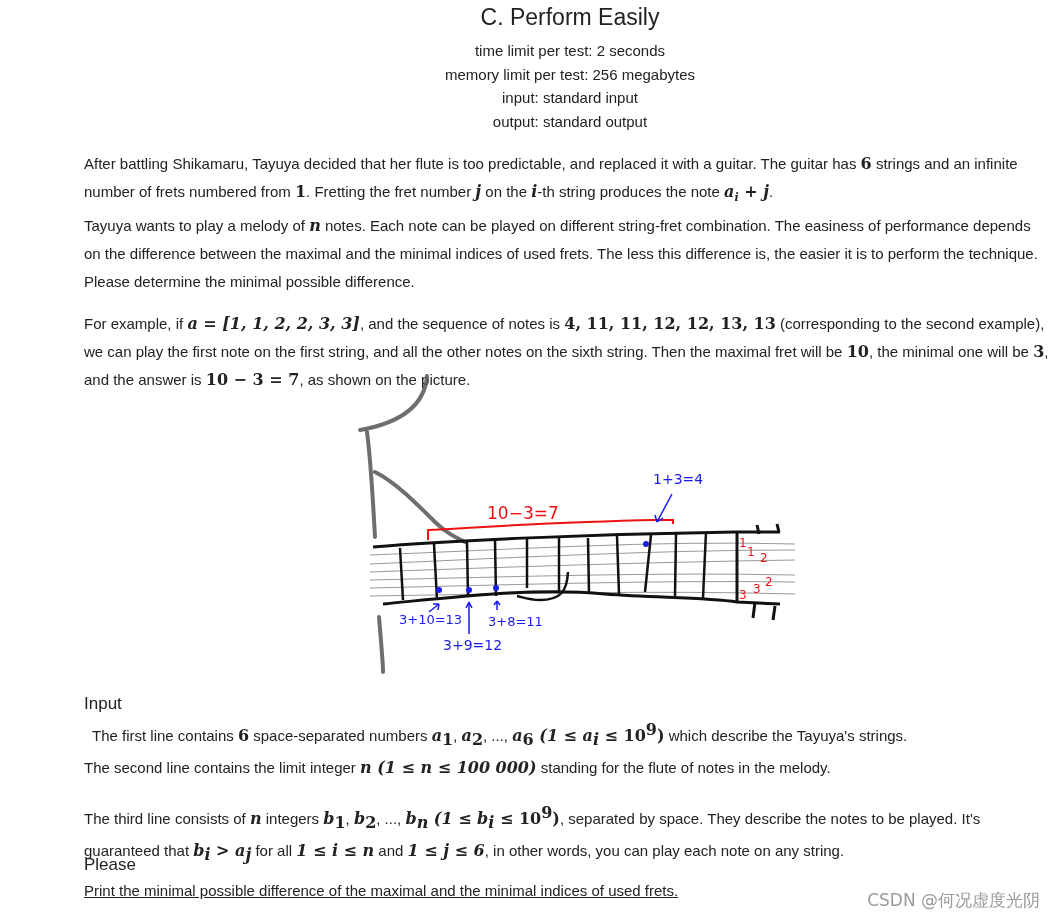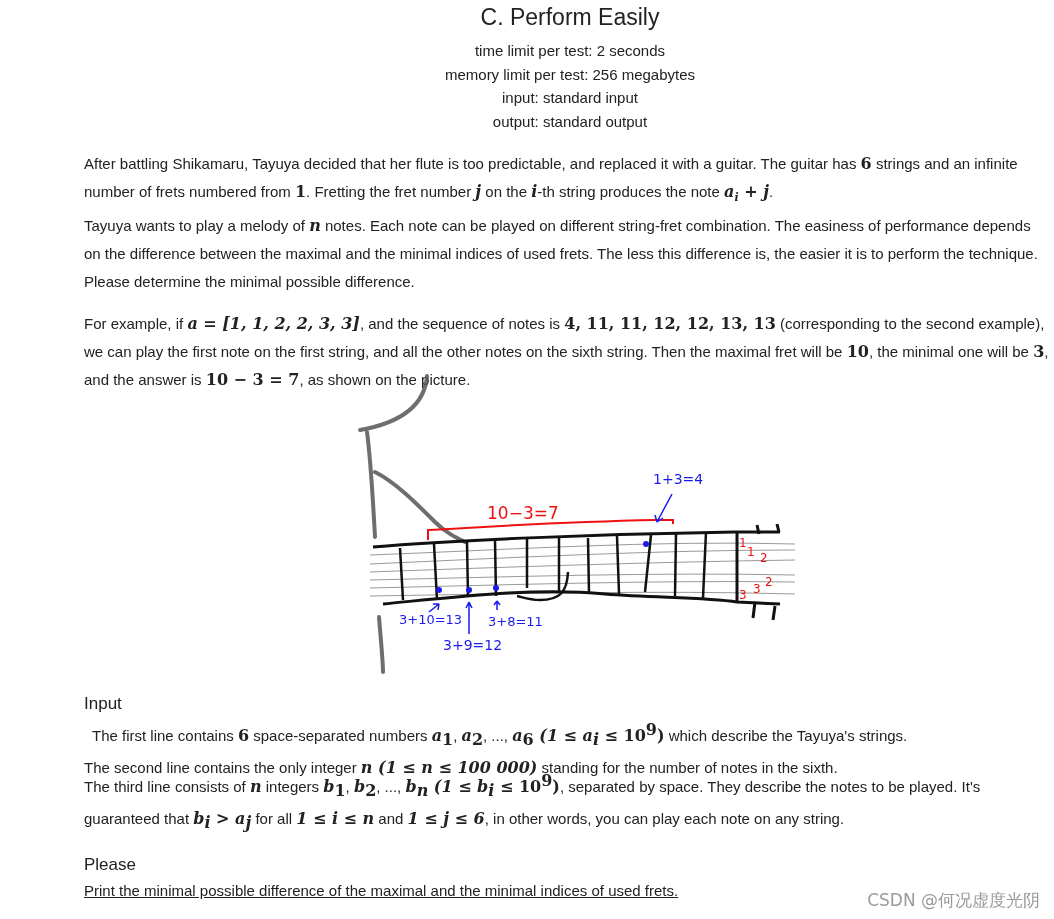--- a/index.html
+++ b/index.html
@@ -126,23 +126,23 @@
   </svg>
 </div>
 
 <div class="sec" style="top:694px;">Input</div>
 
 <div class="body-text" style="top:716px;margin-left:8px;">
   <p class="p"><span>The first line contains </span><span class="m">6</span><span> space-separated numbers </span><span class="mi">a</span><sub class="m">1</sub><span>, </span><span class="mi">a</span><sub class="m">2</sub><span>, ..., </span><span class="mi">a</span><sub class="m">6</sub><span class="mi"> (1 ≤ a</span><sub class="mi">i</sub><span class="m"> ≤ 10</span><sup class="m">9</sup><span class="m">)</span><span> which describe the Tayuya's strings.</span></p>
 </div>
 
 <div class="body-text" style="top:754px;">
-  <p class="p"><span>The second line contains the only integer </span><span class="mi">n</span><span class="mi"> (1 ≤ n ≤ 100 000)</span><span> standing for the number of notes in the sixth.</span></p>
+  <p class="p"><span>The second line contains the limit integer </span><span class="mi">n</span><span class="mi"> (1 ≤ n ≤ 100 000)</span><span> standing for the flute of notes in the melody.</span></p>
 </div>
 
-<div class="body-text" style="top:767px;">
+<div class="body-text" style="top:799px;">
   <p class="p"><span>The third line consists of </span><span class="mi">n</span><span> integers </span><span class="mi">b</span><sub class="m">1</sub><span>, </span><span class="mi">b</span><sub class="m">2</sub><span>, ..., </span><span class="mi">b</span><sub class="mi">n</sub><span class="mi"> (1 ≤ b</span><sub class="mi">i</sub><span class="m"> ≤ 10</span><sup class="m">9</sup><span class="m">)</span><span>, separated by space. They describe the notes to be played. It's guaranteed that </span><span class="mi">b</span><sub class="mi">i</sub><span class="mi"> &gt; a</span><sub class="mi">j</sub><span> for all </span><span class="mi">1 ≤ i ≤ n</span><span> and </span><span class="mi">1 ≤ j ≤ 6</span><span>, in other words, you can play each note on any string.</span></p>
 </div>
 
 <div class="sec" style="top:855px;">Please</div>
 <div class="body-text" style="top:877px;text-decoration:underline;">Print the minimal possible difference of the maximal and the minimal indices of used frets.</div>
 
 <div class="watermark">CSDN @何况虚度光阴</div>
 
 </body></html>

